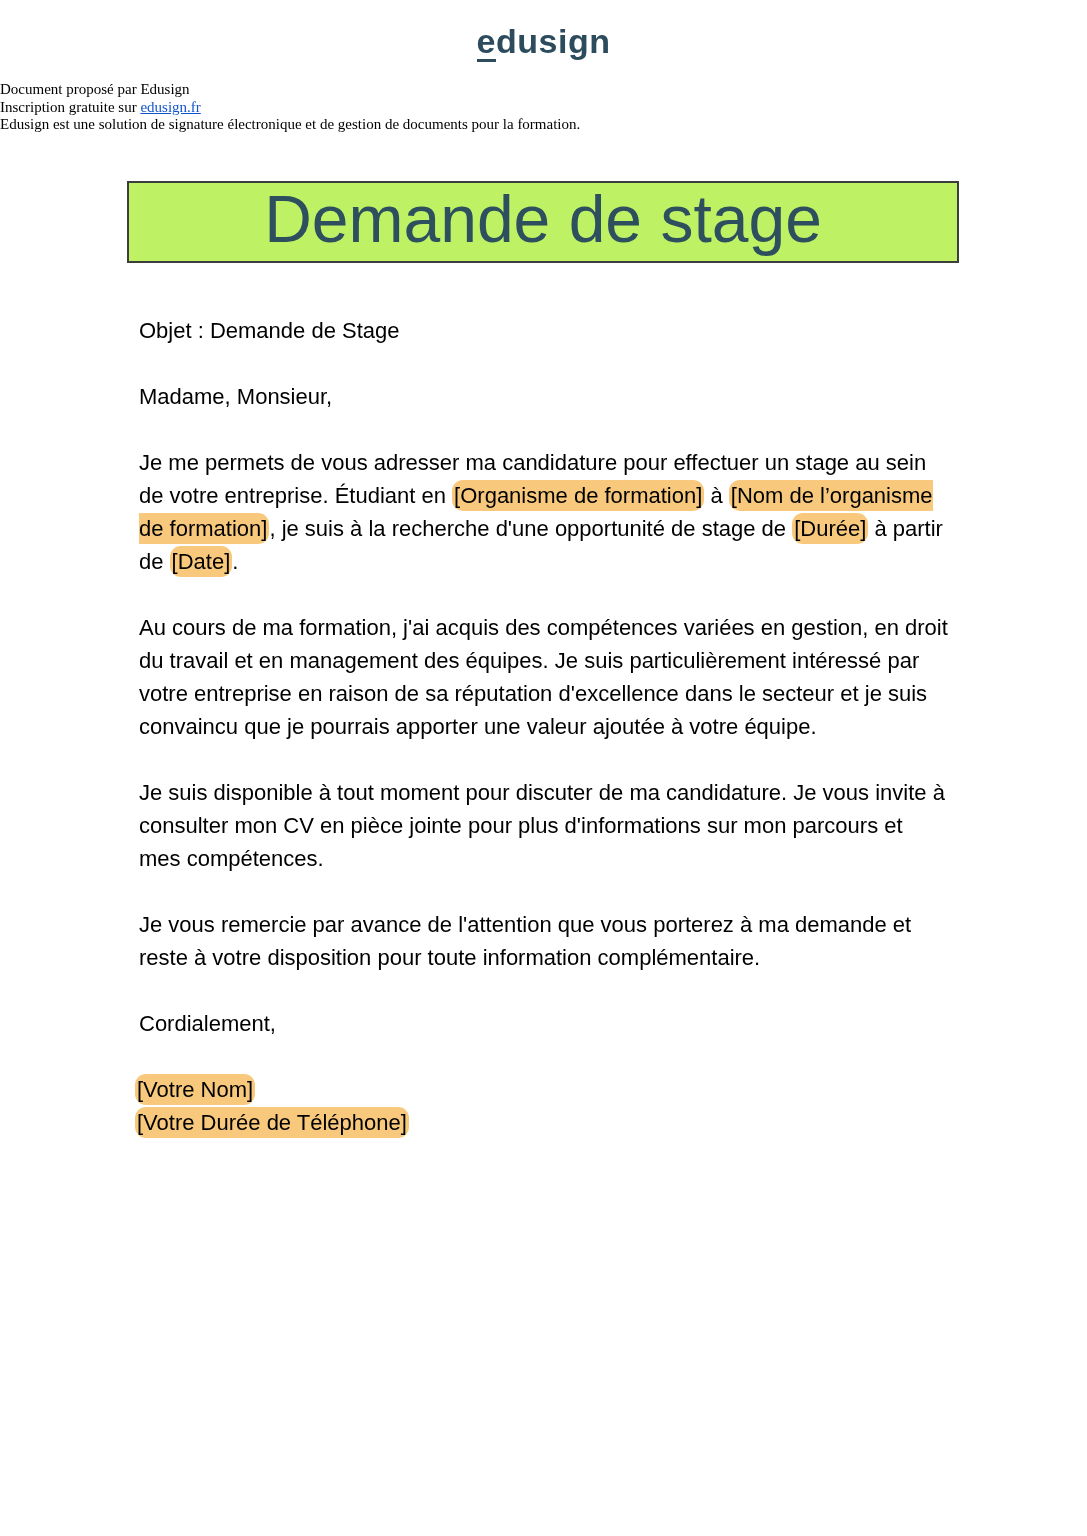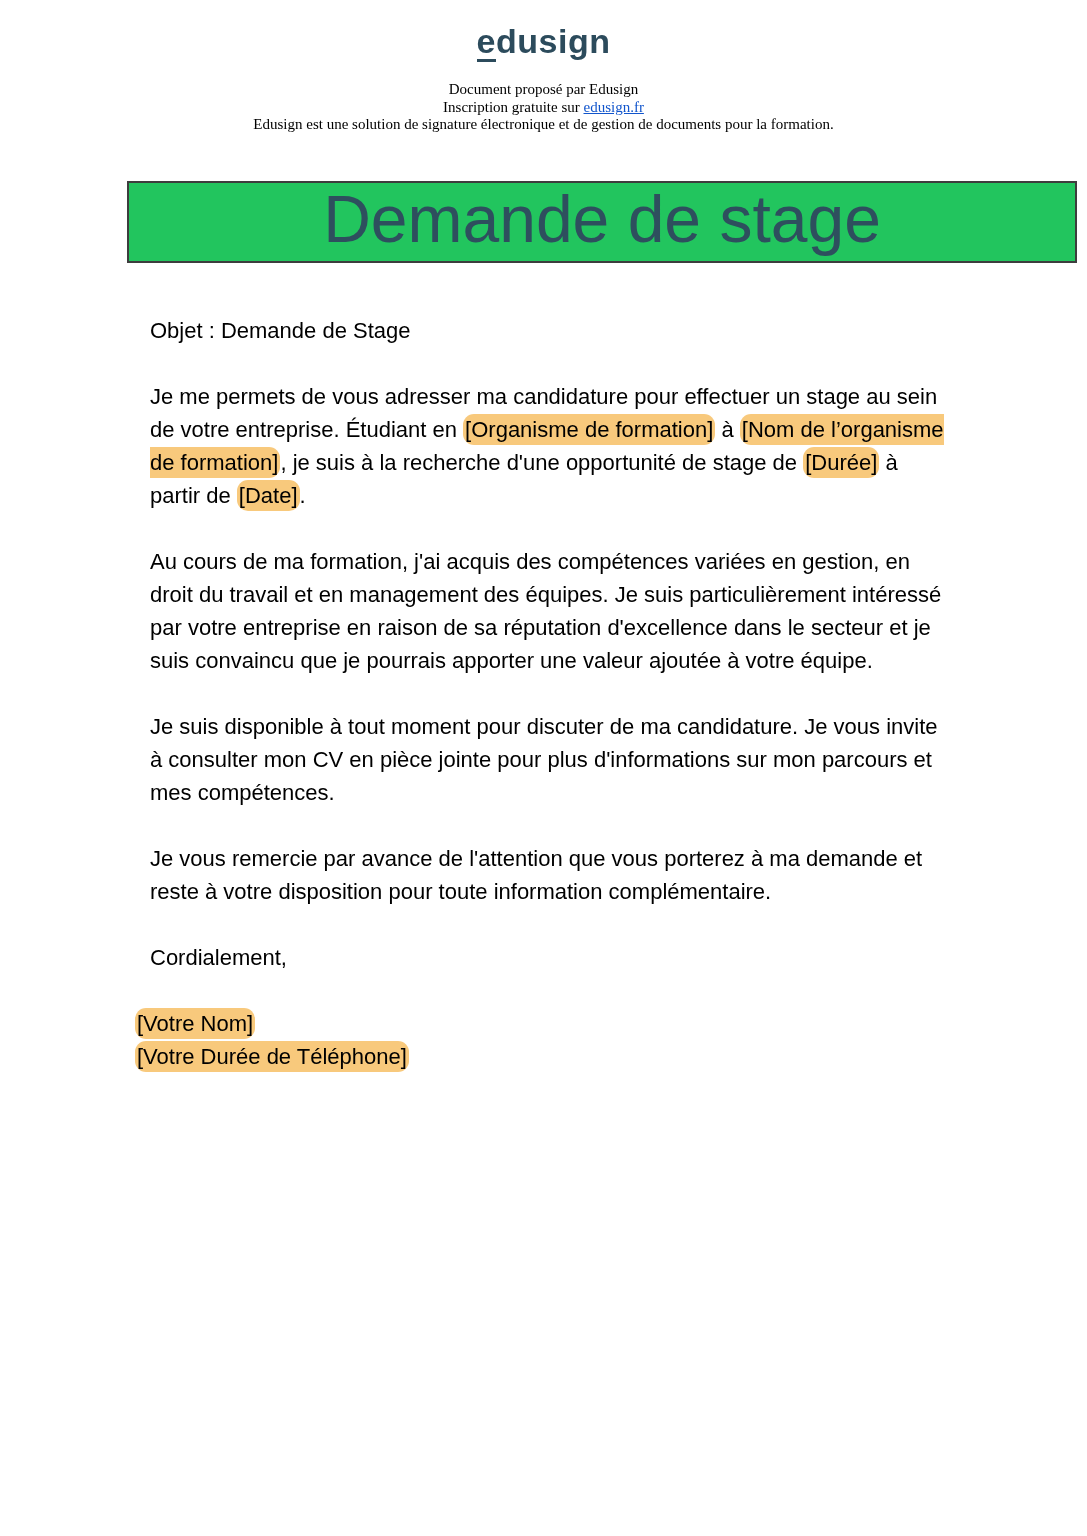--- a/index.html
+++ b/index.html
@@ -34,42 +34,42 @@
     display: inline-block;
     border-bottom: 3px solid #2c4b5c;
     padding-bottom: 1px;
     line-height: 1.0;
   }
   .tagline {
     position: absolute;
     top: 81px;
     left: 0;
     right: 0;
-    text-align: center;
+    text-align: left;
     font-family: "Liberation Serif", serif;
     font-size: 15px;
     line-height: 17.5px;
     color: #000000;
   }
   .tagline a {
     color: #1155cc;
     text-decoration: underline;
     cursor: pointer;
   }
 
   
   .title-box {
     position: absolute;
     left: 127px;
     top: 181px;
-    width: 950px;
+    width: 832px;
     height: 82px;
     box-sizing: border-box;
     border: 2px solid #3d3d3d;
-    background: #22c55e;
+    background: #bef264;
     display: flex;
     align-items: center;
     justify-content: center;
   }
   .title-box .title-text {
     font-size: 66px;
     line-height: 1;
     color: #2e4f5e;
     white-space: nowrap;
     padding-bottom: 6px;
@@ -78,21 +78,21 @@
   
   .letter {
     position: absolute;
     left: 135px;
     top: 314px;
     width: 815px;
     font-size: 22px;
     line-height: 33px;
   }
   .letter p {
-    margin: 0 0 33px 15px;
+    margin: 0 0 33px 4px;
   }
   .hl {
     background: #f8c97c;
     padding: 3px 2px;
     border-radius: 11px;
   }
   .contact-block div {
     line-height: 33px;
   }
 </style>
@@ -112,20 +112,21 @@
   </div>
 
   <div class="title-box">
     <span class="title-text">Demande de stage</span>
   </div>
 
   <div class="letter">
 
     <p>Objet : Demande de Stage</p>
 
+    <p>Madame, Monsieur,</p>
 
     <p><span>Je me permets de vous adresser ma candidature pour effectuer un stage au sein de votre entreprise. Étudiant en </span><span class="hl">[Organisme de formation]</span><span> à </span><span class="hl">[Nom de l’organisme de formation]</span><span>, je suis à la recherche d'une opportunité de stage de </span><span class="hl">[Durée]</span><span> à partir de </span><span class="hl">[Date]</span><span>.</span></p>
 
     <p>Au cours de ma formation, j'ai acquis des compétences variées en gestion, en droit du travail et en management des équipes. Je suis particulièrement intéressé par votre entreprise en raison de sa réputation d'excellence dans le secteur et je suis convaincu que je pourrais apporter une valeur ajoutée à votre équipe.</p>
 
     <p>Je suis disponible à tout moment pour discuter de ma candidature. Je vous invite à consulter mon CV en pièce jointe pour plus d'informations sur mon parcours et mes compétences.</p>
 
     <p>Je vous remercie par avance de l'attention que vous porterez à ma demande et reste à votre disposition pour toute information complémentaire.</p>
 
     <p>Cordialement,</p>

